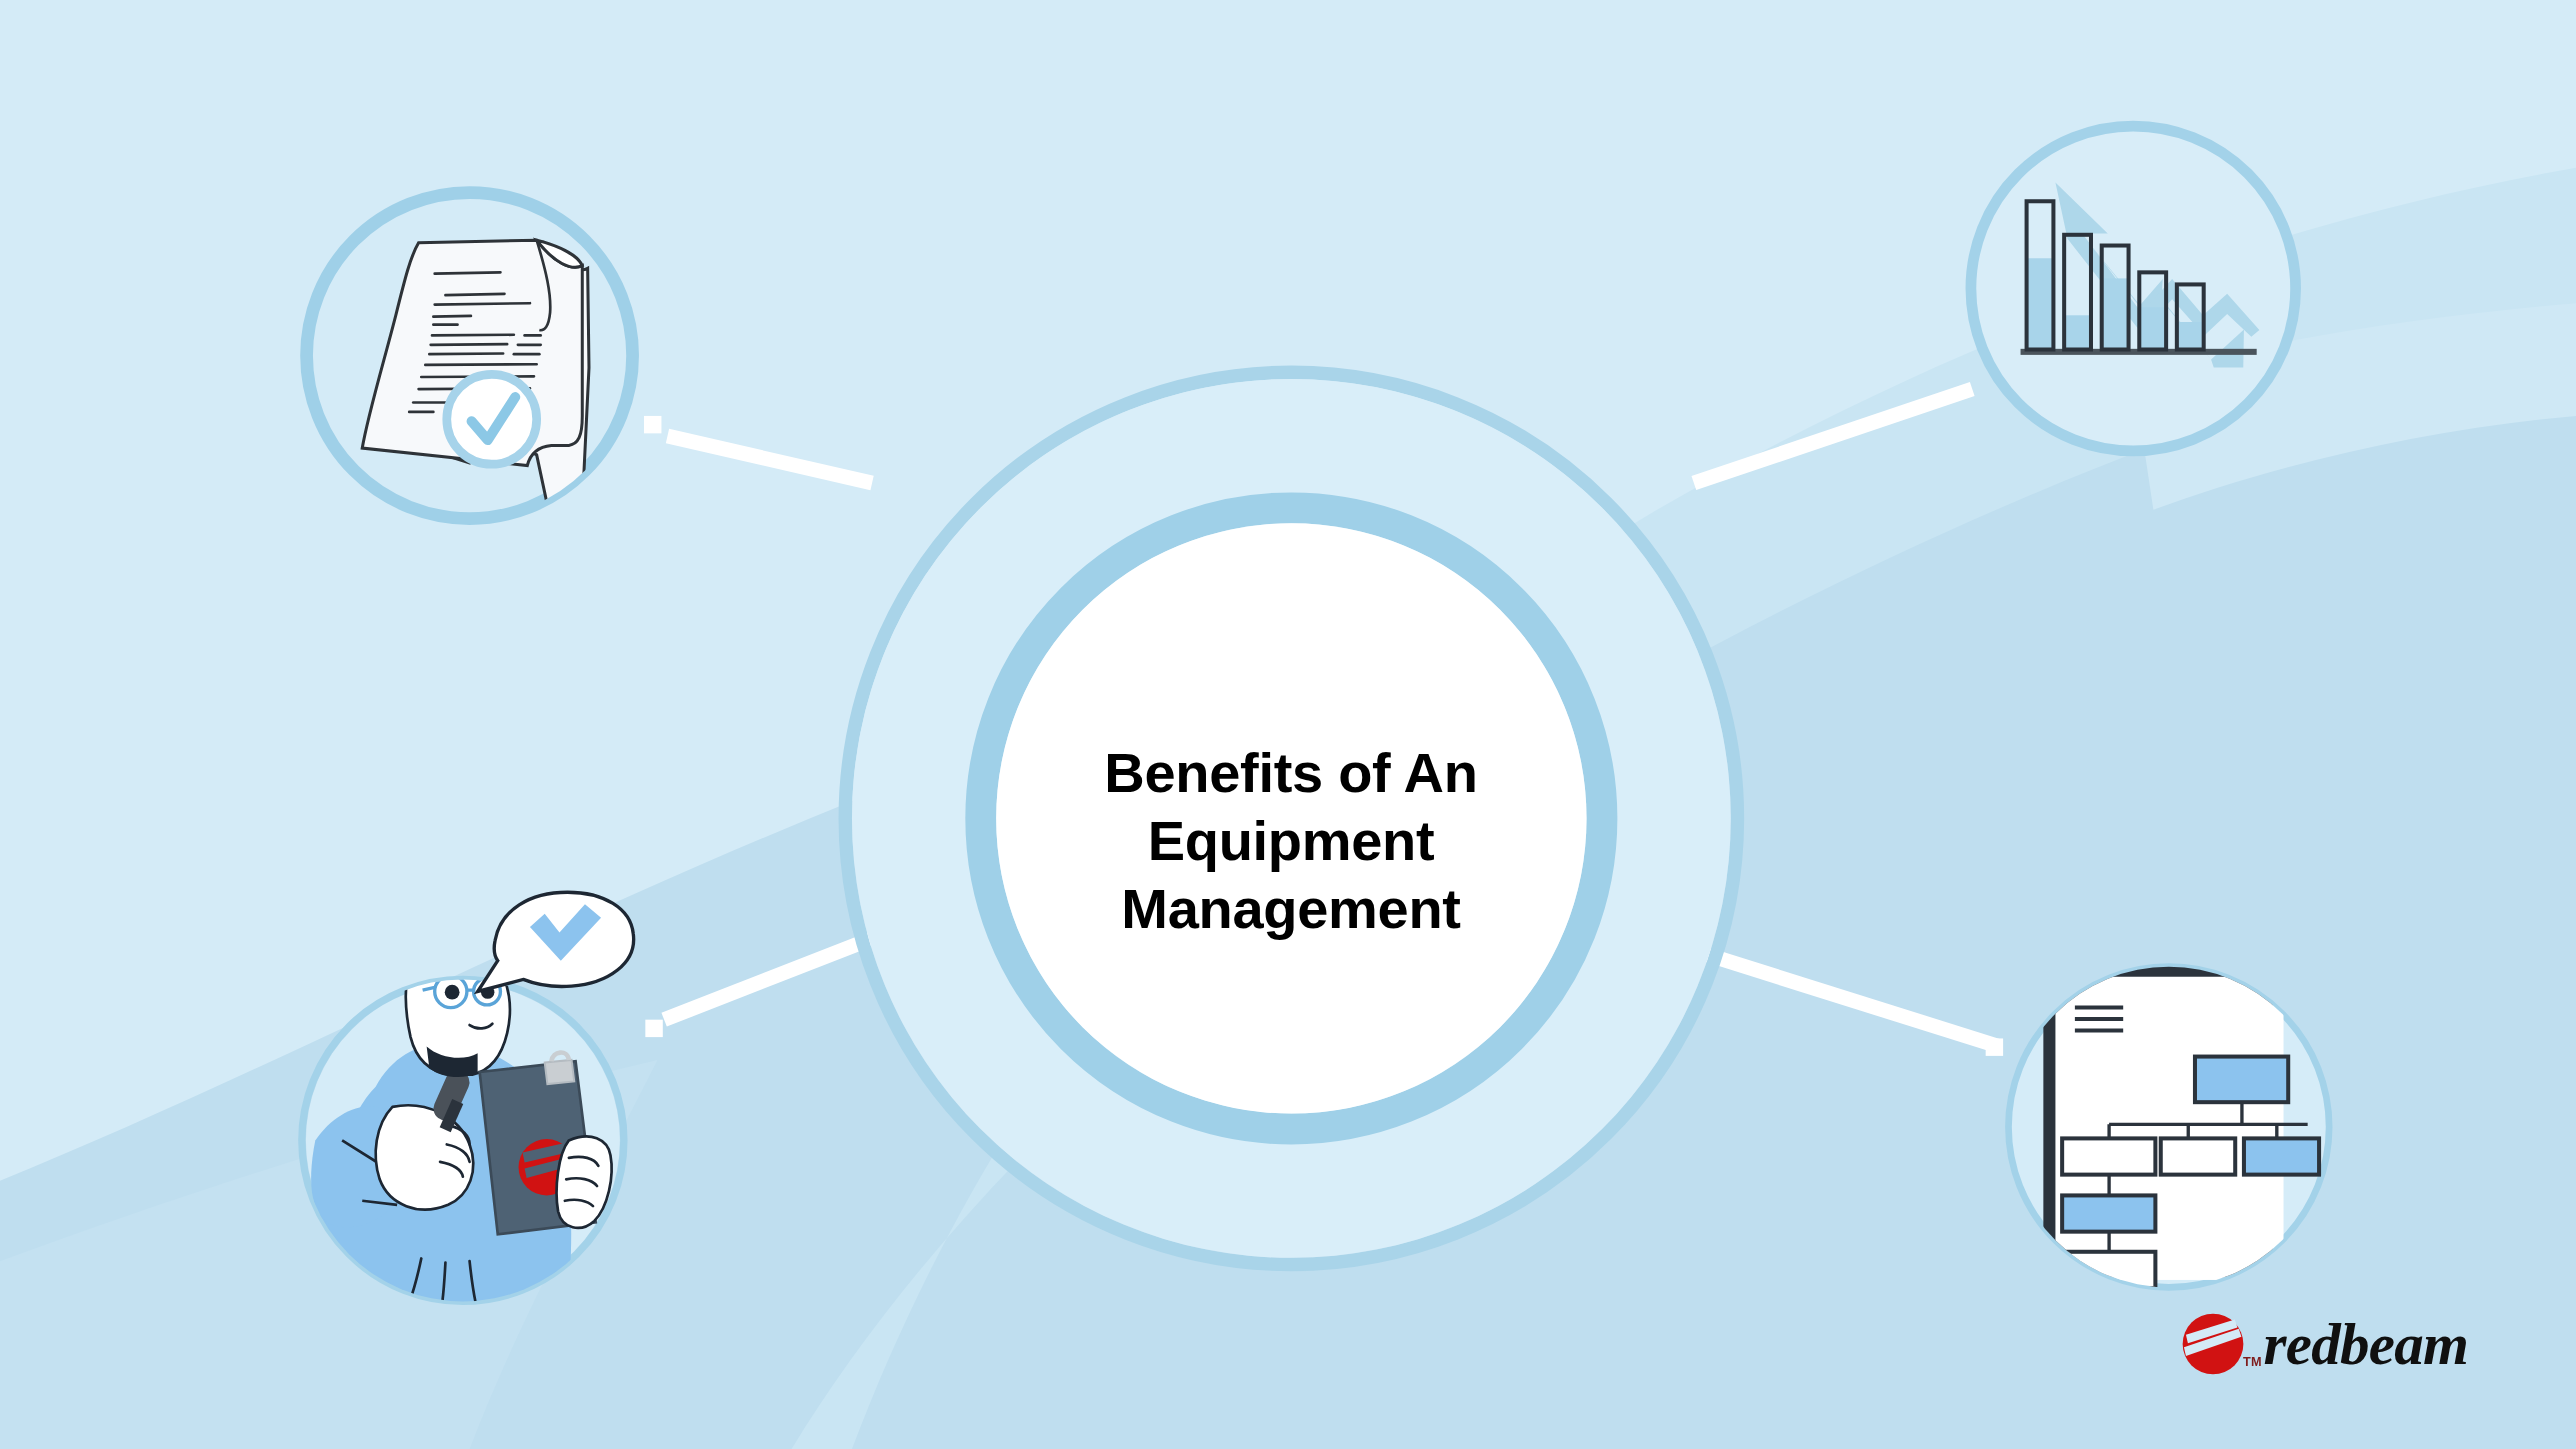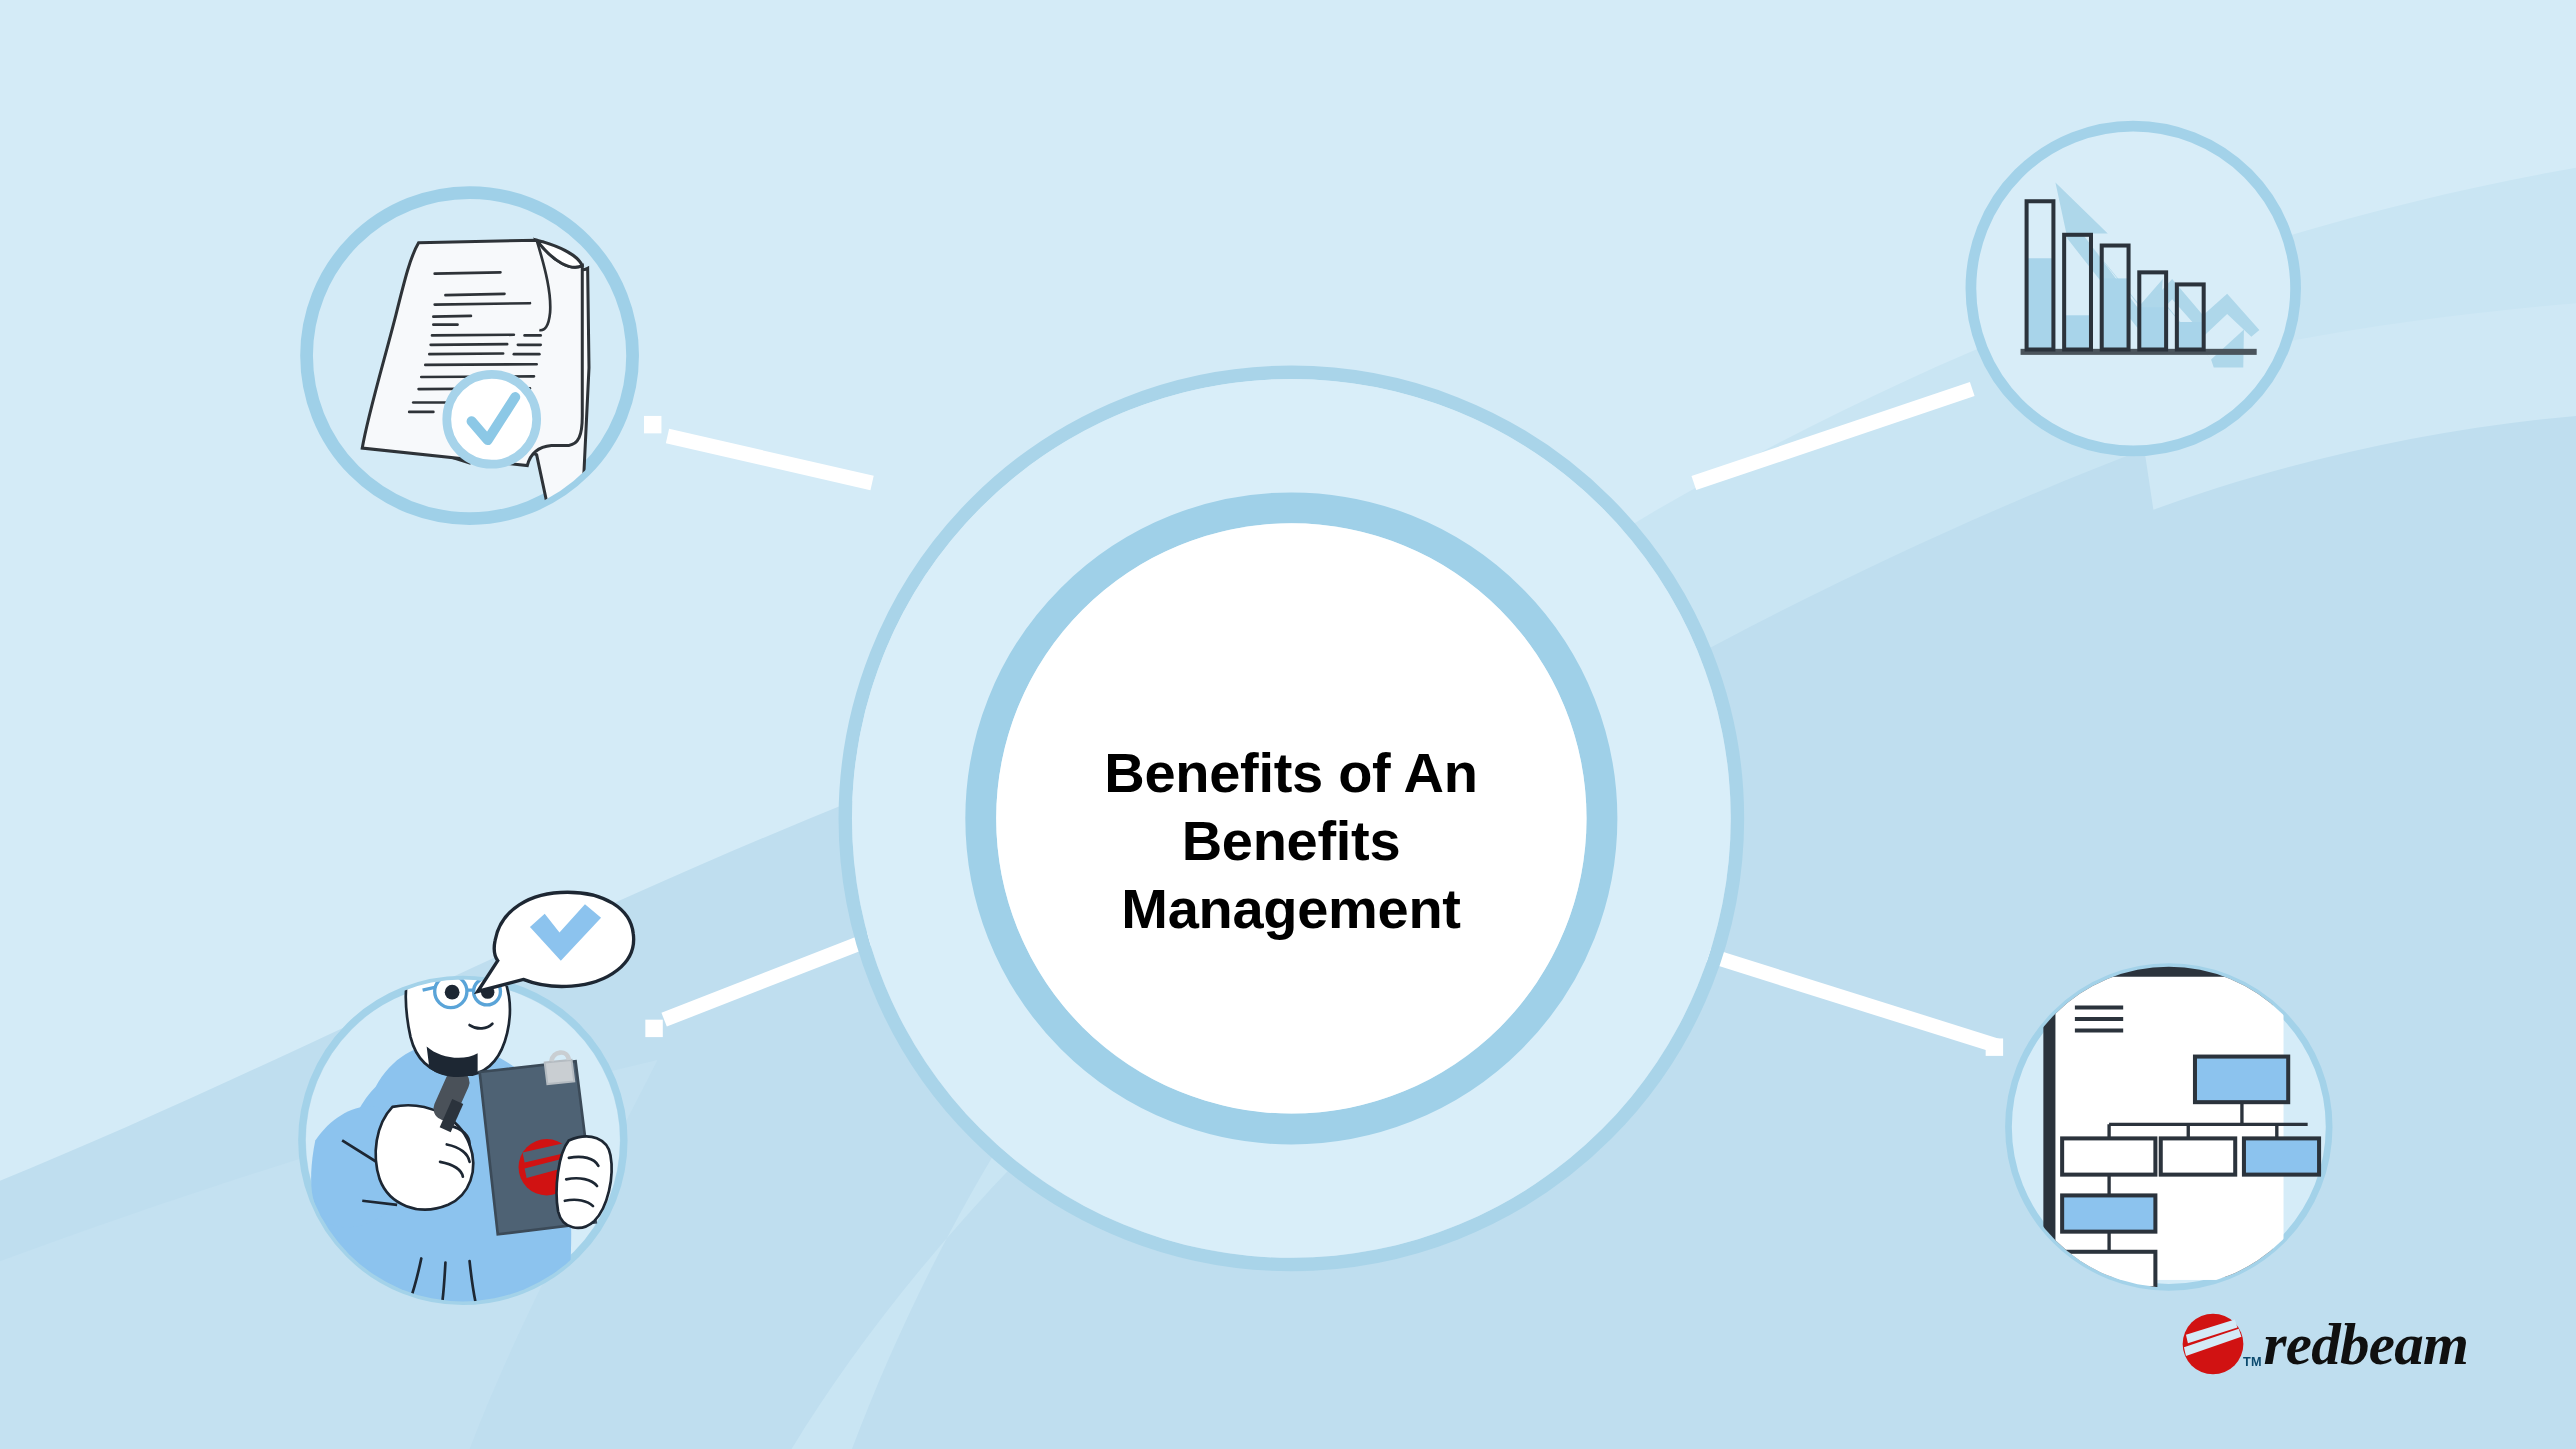--- a/index.html
+++ b/index.html
@@ -72,21 +72,21 @@
     letter-spacing: -0.7px;
     line-height: 1;
   }
   #logo-tm {
     position: absolute;
     left: 63px;
     top: 44px;
     font-family: "Liberation Sans", sans-serif;
     font-size: 12.7px;
     font-weight: bold;
-    color: #0c4a6e;
+    color: #7f1d1d;
     letter-spacing: 0.3px;
   }
 </style>
 </head>
 <body>
 
 <div id="stage">
 
   <svg id="bg-svg" viewBox="0 0 3840 2160" preserveAspectRatio="none">
     <rect x="0" y="0" width="3840" height="2160" fill="#d4ebf7"></rect>
@@ -346,21 +346,21 @@
         <rect x="3074" y="1782" width="139" height="54" fill="#8cc3ee" stroke="#2b333c" stroke-width="6"></rect>
         <rect x="3074" y="1866" width="139" height="54" fill="#ffffff" stroke="#2b333c" stroke-width="6"></rect>
       </g>
     </g>
 
   </svg>
 
   <div id="center-text-wrap">
     <div id="center-text">
       <div>Benefits of An</div>
-      <div>Benefits</div>
+      <div>Equipment</div>
       <div>Management</div>
     </div>
   </div>
 
   <div id="logo">
     <div id="logo-mark">
       <svg viewBox="0 0 100 100" width="66" height="66">
         <circle cx="50" cy="50" r="46" fill="#d11212"></circle>
         <path fill="#d4ebf7" d="M9,36 L83,13 L87,25 L12,49 Z"></path>
         <path fill="#d4ebf7" d="M6,55 L89,27 L93,39 L9,68 Z"></path>

